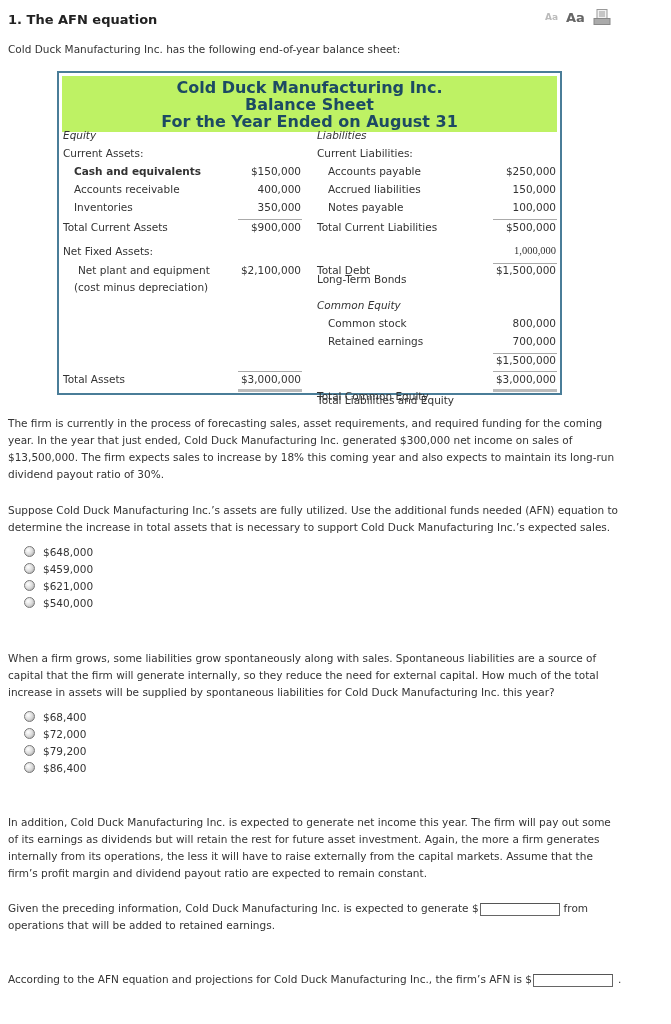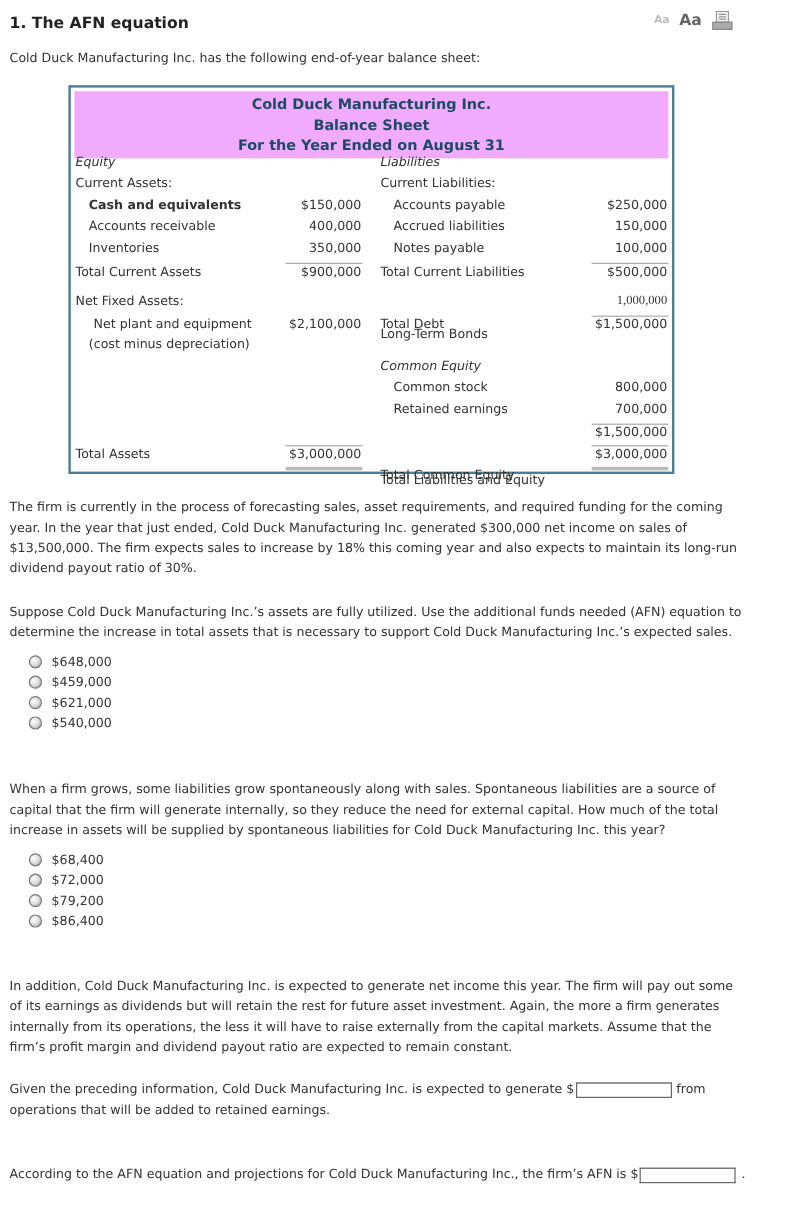--- a/index.html
+++ b/index.html
@@ -17,22 +17,22 @@
   .aa-large { font-size: 13px; color: #666; font-weight: bold; cursor: pointer; }
   .print-icon { width: 18px; height: 16px; cursor: pointer; }
 
   .intro { position: absolute; left: 8px; top: 43px; }
 
   .bs {
     position: absolute; left: 57px; top: 71px; width: 505px; height: 324px;
     border: 2px solid #4a7d98; box-sizing: border-box; background: #fff;
   }
   .bs-head {
-    margin: 3px 3px 0 3px; background: #f0abfc; text-align: center;
-    color: #1d4a63; font-weight: bold; font-size: 12px; padding: 3px 0 2px 0;
+    margin: 3px 3px 0 3px; background: #bef264; text-align: center;
+    color: #1d4a63; font-weight: bold; font-size: 16px; padding: 3px 0 2px 0;
   }
   .bs-head div { height: 17px; line-height: 17px; }
   .lbl { position: absolute; white-space: nowrap; }
   .val { position: absolute; text-align: right; white-space: nowrap; }
   .it { font-style: italic; }
   .uline { position: absolute; height: 1px; background: #aaa; }
   .dline { position: absolute; height: 3px; background: #bbb; }
 
   .para { position: absolute; left: 8px; width: 615px; line-height: 17px; }
   .options { position: absolute; left: 24px; }

